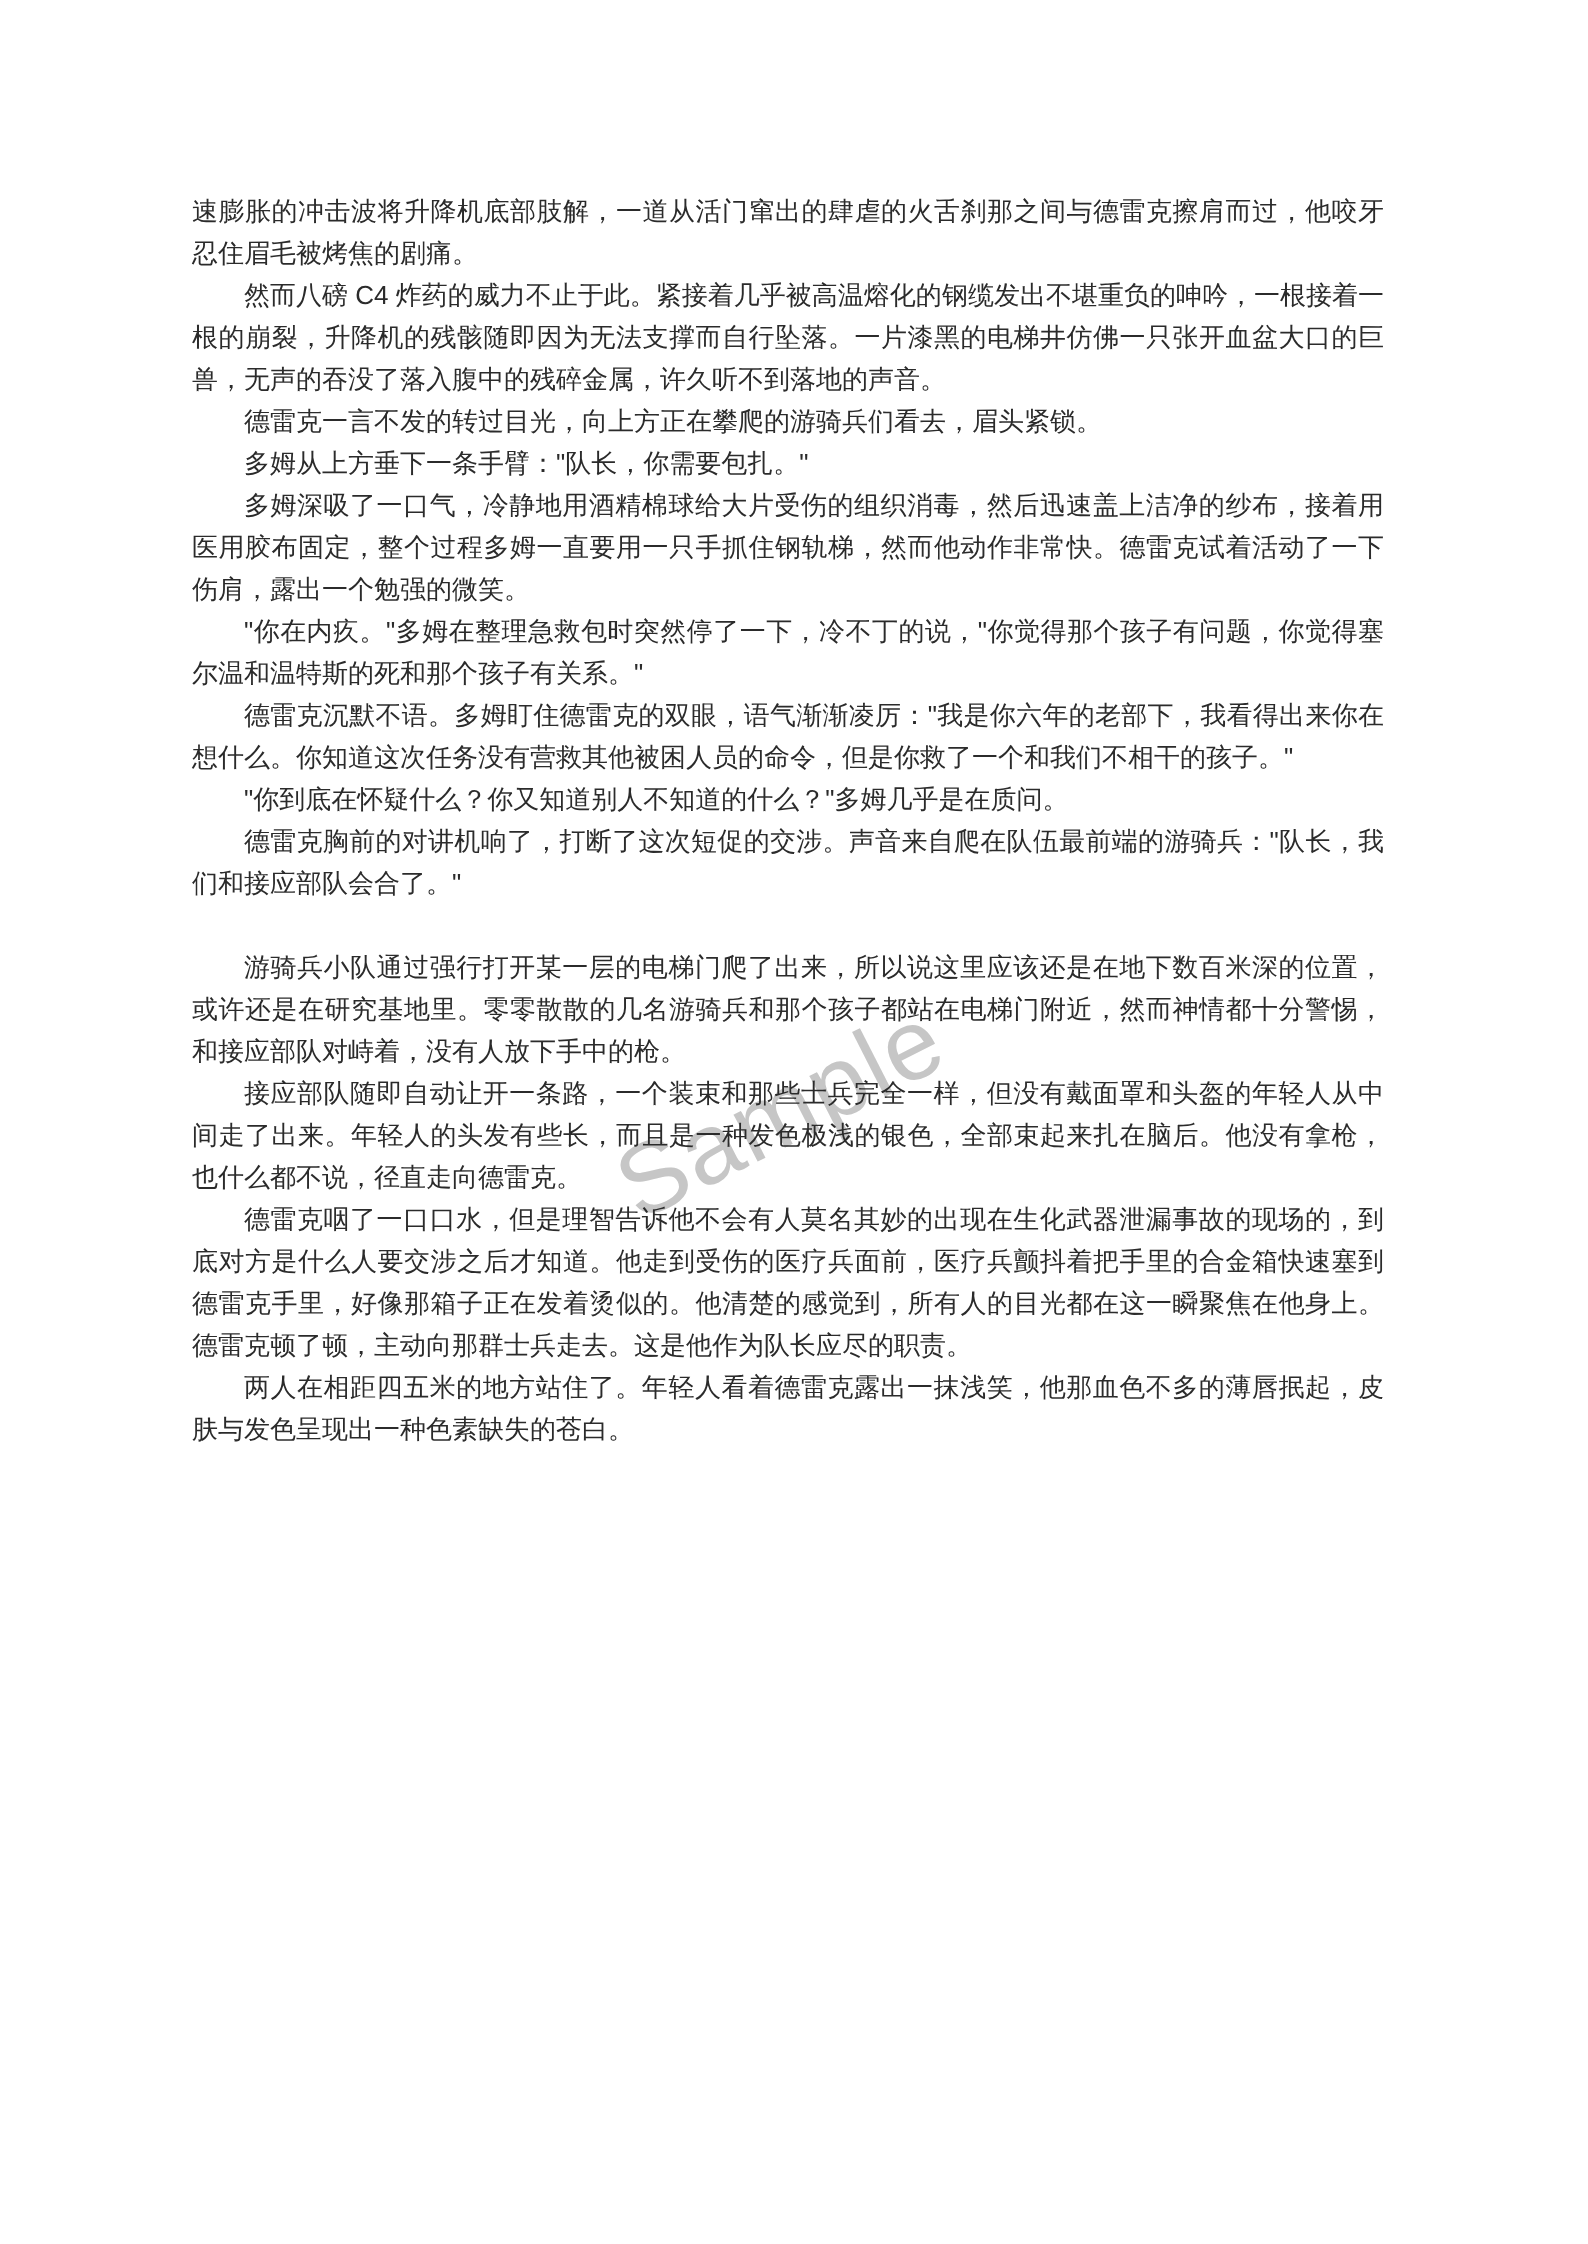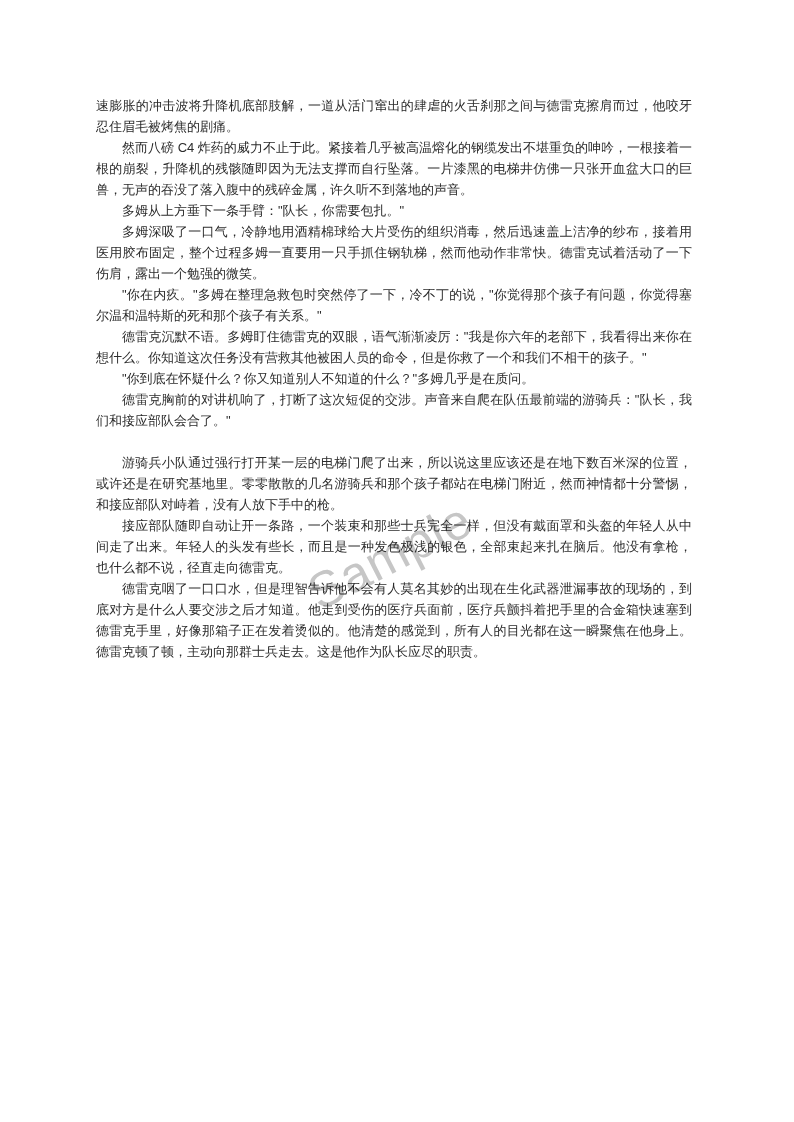--- a/index.html
+++ b/index.html
@@ -50,24 +50,26 @@
   }
 </style>
 </head>
 <body>
 
 <div class="page" style="background: rgb(255, 255, 255);">
   <div class="watermark" style="color: rgb(198, 198, 198);">Sample</div>
   <div class="text-block" id="text-block" style="color: rgb(43, 43, 43);">
       <p class="para">速膨胀的冲击波将升降机底部肢解，一道从活门窜出的肆虐的火舌刹那之间与德雷克擦肩而过，他咬牙忍住眉毛被烤焦的剧痛。</p>
       <p class="para indent">然而八磅 C4 炸药的威力不止于此。紧接着几乎被高温熔化的钢缆发出不堪重负的呻吟，一根接着一根的崩裂，升降机的残骸随即因为无法支撑而自行坠落。一片漆黑的电梯井仿佛一只张开血盆大口的巨兽，无声的吞没了落入腹中的残碎金属，许久听不到落地的声音。</p>
+      <p class="para indent">德雷克一言不发的转过目光，向上方正在攀爬的游骑兵们看去，眉头紧锁。</p>
       <p class="para indent">多姆从上方垂下一条手臂："队长，你需要包扎。"</p>
       <p class="para indent">多姆深吸了一口气，冷静地用酒精棉球给大片受伤的组织消毒，然后迅速盖上洁净的纱布，接着用医用胶布固定，整个过程多姆一直要用一只手抓住钢轨梯，然而他动作非常快。德雷克试着活动了一下伤肩，露出一个勉强的微笑。</p>
       <p class="para indent">"你在内疚。"多姆在整理急救包时突然停了一下，冷不丁的说，"你觉得那个孩子有问题，你觉得塞尔温和温特斯的死和那个孩子有关系。"</p>
       <p class="para indent">德雷克沉默不语。多姆盯住德雷克的双眼，语气渐渐凌厉："我是你六年的老部下，我看得出来你在想什么。你知道这次任务没有营救其他被困人员的命令，但是你救了一个和我们不相干的孩子。"</p>
       <p class="para indent">"你到底在怀疑什么？你又知道别人不知道的什么？"多姆几乎是在质问。</p>
       <p class="para indent">德雷克胸前的对讲机响了，打断了这次短促的交涉。声音来自爬在队伍最前端的游骑兵："队长，我们和接应部队会合了。"</p>
       <p class="para spacer"></p>
       <p class="para indent">游骑兵小队通过强行打开某一层的电梯门爬了出来，所以说这里应该还是在地下数百米深的位置，或许还是在研究基地里。零零散散的几名游骑兵和那个孩子都站在电梯门附近，然而神情都十分警惕，和接应部队对峙着，没有人放下手中的枪。</p>
       <p class="para indent">接应部队随即自动让开一条路，一个装束和那些士兵完全一样，但没有戴面罩和头盔的年轻人从中间走了出来。年轻人的头发有些长，而且是一种发色极浅的银色，全部束起来扎在脑后。他没有拿枪，也什么都不说，径直走向德雷克。</p>
       <p class="para indent">德雷克咽了一口口水，但是理智告诉他不会有人莫名其妙的出现在生化武器泄漏事故的现场的，到底对方是什么人要交涉之后才知道。他走到受伤的医疗兵面前，医疗兵颤抖着把手里的合金箱快速塞到德雷克手里，好像那箱子正在发着烫似的。他清楚的感觉到，所有人的目光都在这一瞬聚焦在他身上。德雷克顿了顿，主动向那群士兵走去。这是他作为队长应尽的职责。</p>
+      <p class="para indent">两人在相距四五米的地方站住了。年轻人看着德雷克露出一抹浅笑，他那血色不多的薄唇抿起，皮肤与发色呈现出一种色素缺失的苍白。</p>
     </div>
 </div>
 
 </body></html>

